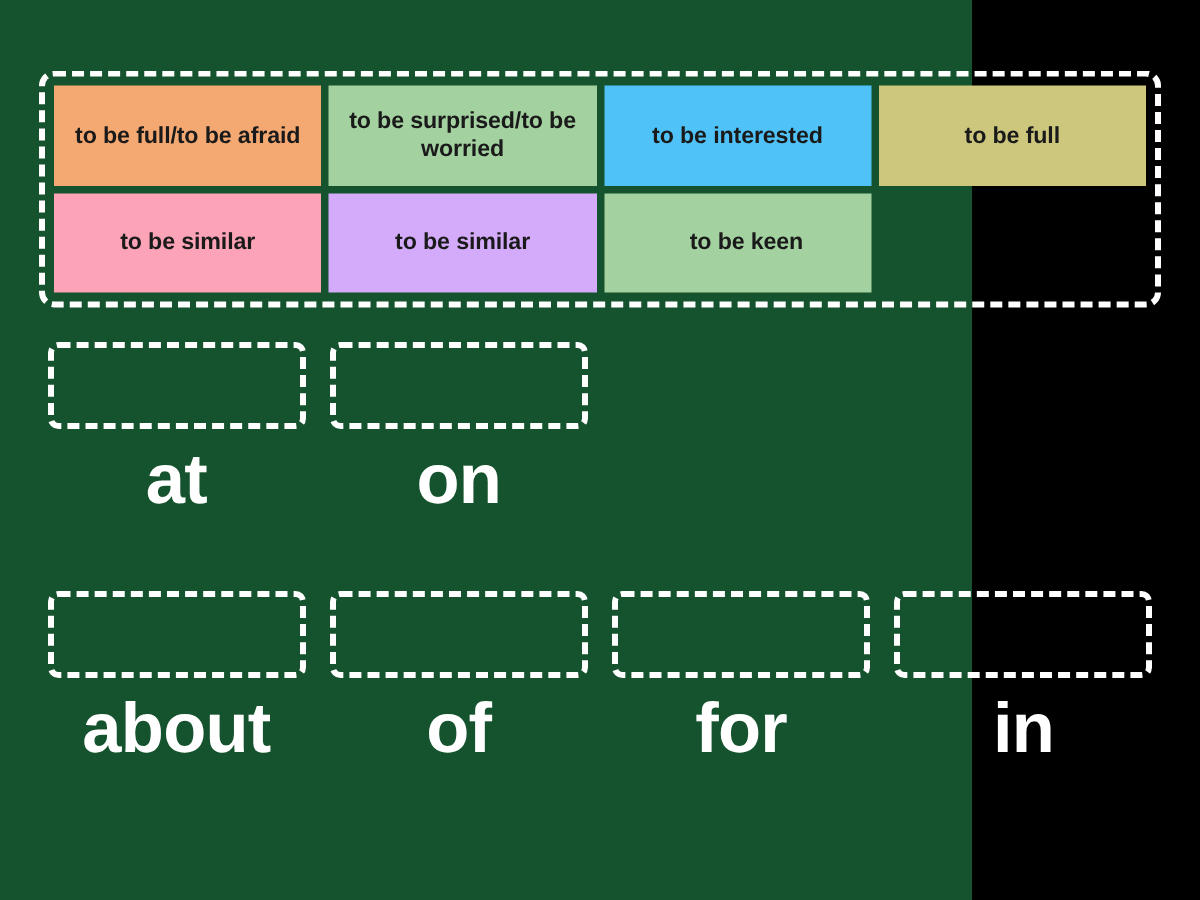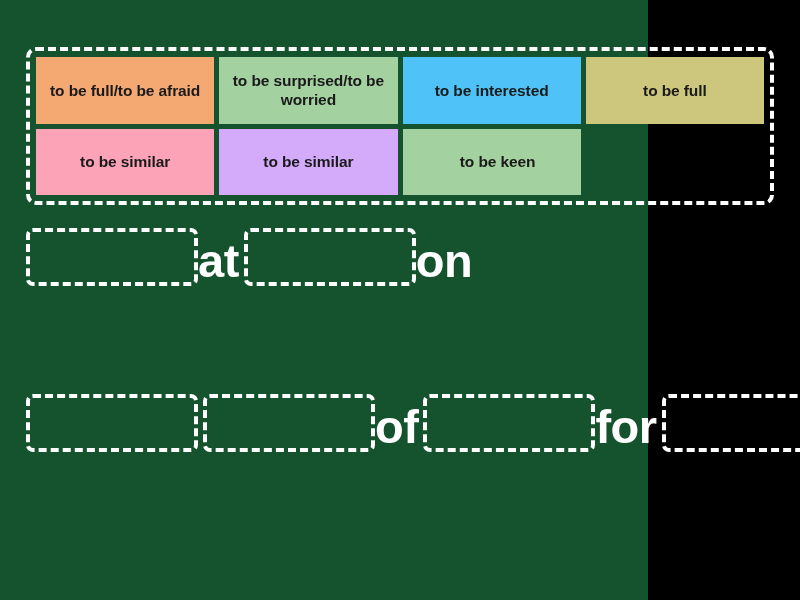--- a/index.html
+++ b/index.html
@@ -64,21 +64,21 @@
     width: 748px;
     display: grid;
     grid-template-columns: repeat(4, 1fr);
     gap: 5px;
   }
   .answer-row.row-1 { top: 228px; }
   .answer-row.row-2 { top: 394px; }
 
   .answer-cell {
     display: flex;
-    flex-direction: row;
+    flex-direction: column;
     align-items: center;
   }
 
   .dropzone {
     width: 172px;
     height: 58px;
     box-sizing: border-box;
     border: 4px dashed #ffffff;
     border-radius: 7px;
     background: transparent;
@@ -126,20 +126,21 @@
       <div class="word-label">on</div>
     </div>
 
 
   </div>
 
   <div class="answer-row row-2">
 
     <div class="answer-cell">
       <div class="dropzone"></div>
+      <div class="word-label">about</div>
     </div>
 
     <div class="answer-cell">
       <div class="dropzone"></div>
       <div class="word-label">of</div>
     </div>
 
     <div class="answer-cell">
       <div class="dropzone"></div>
       <div class="word-label">for</div>

